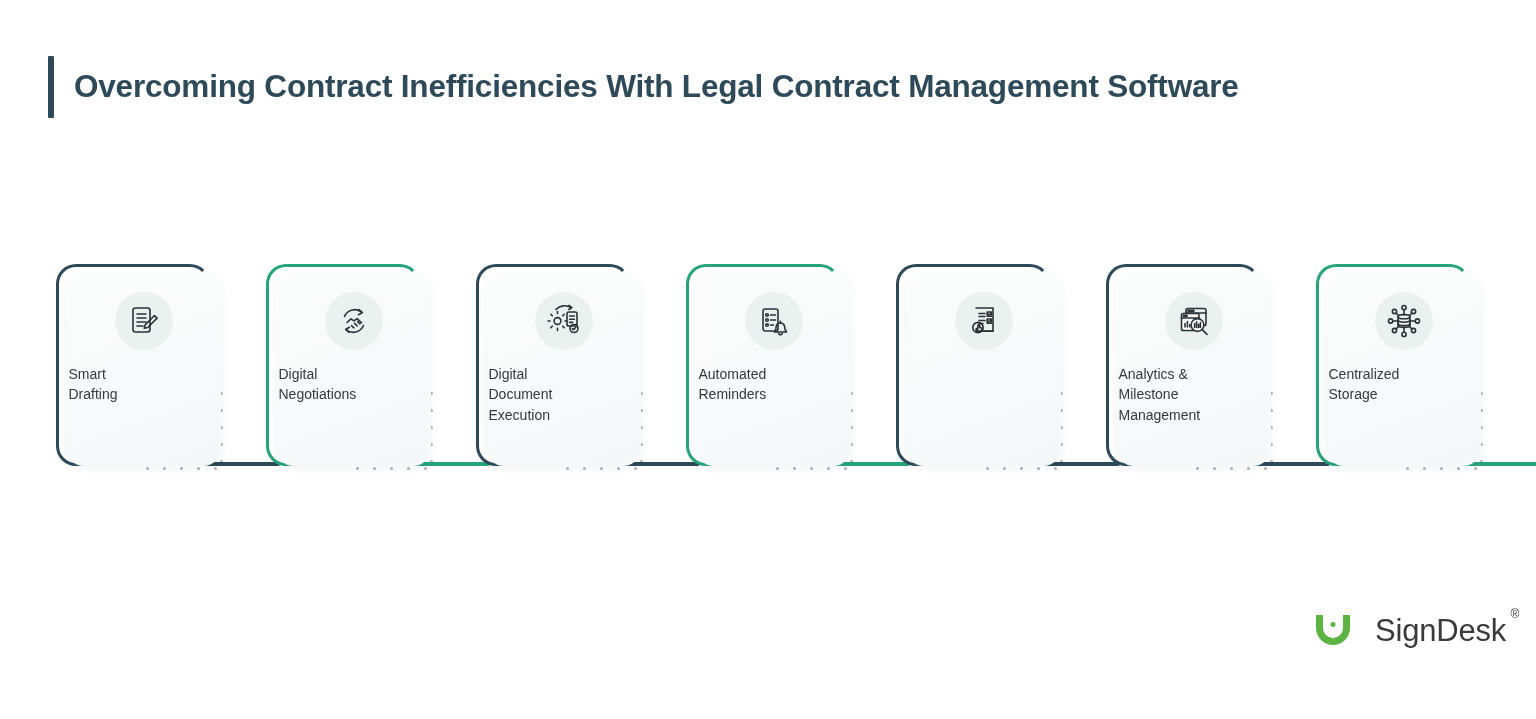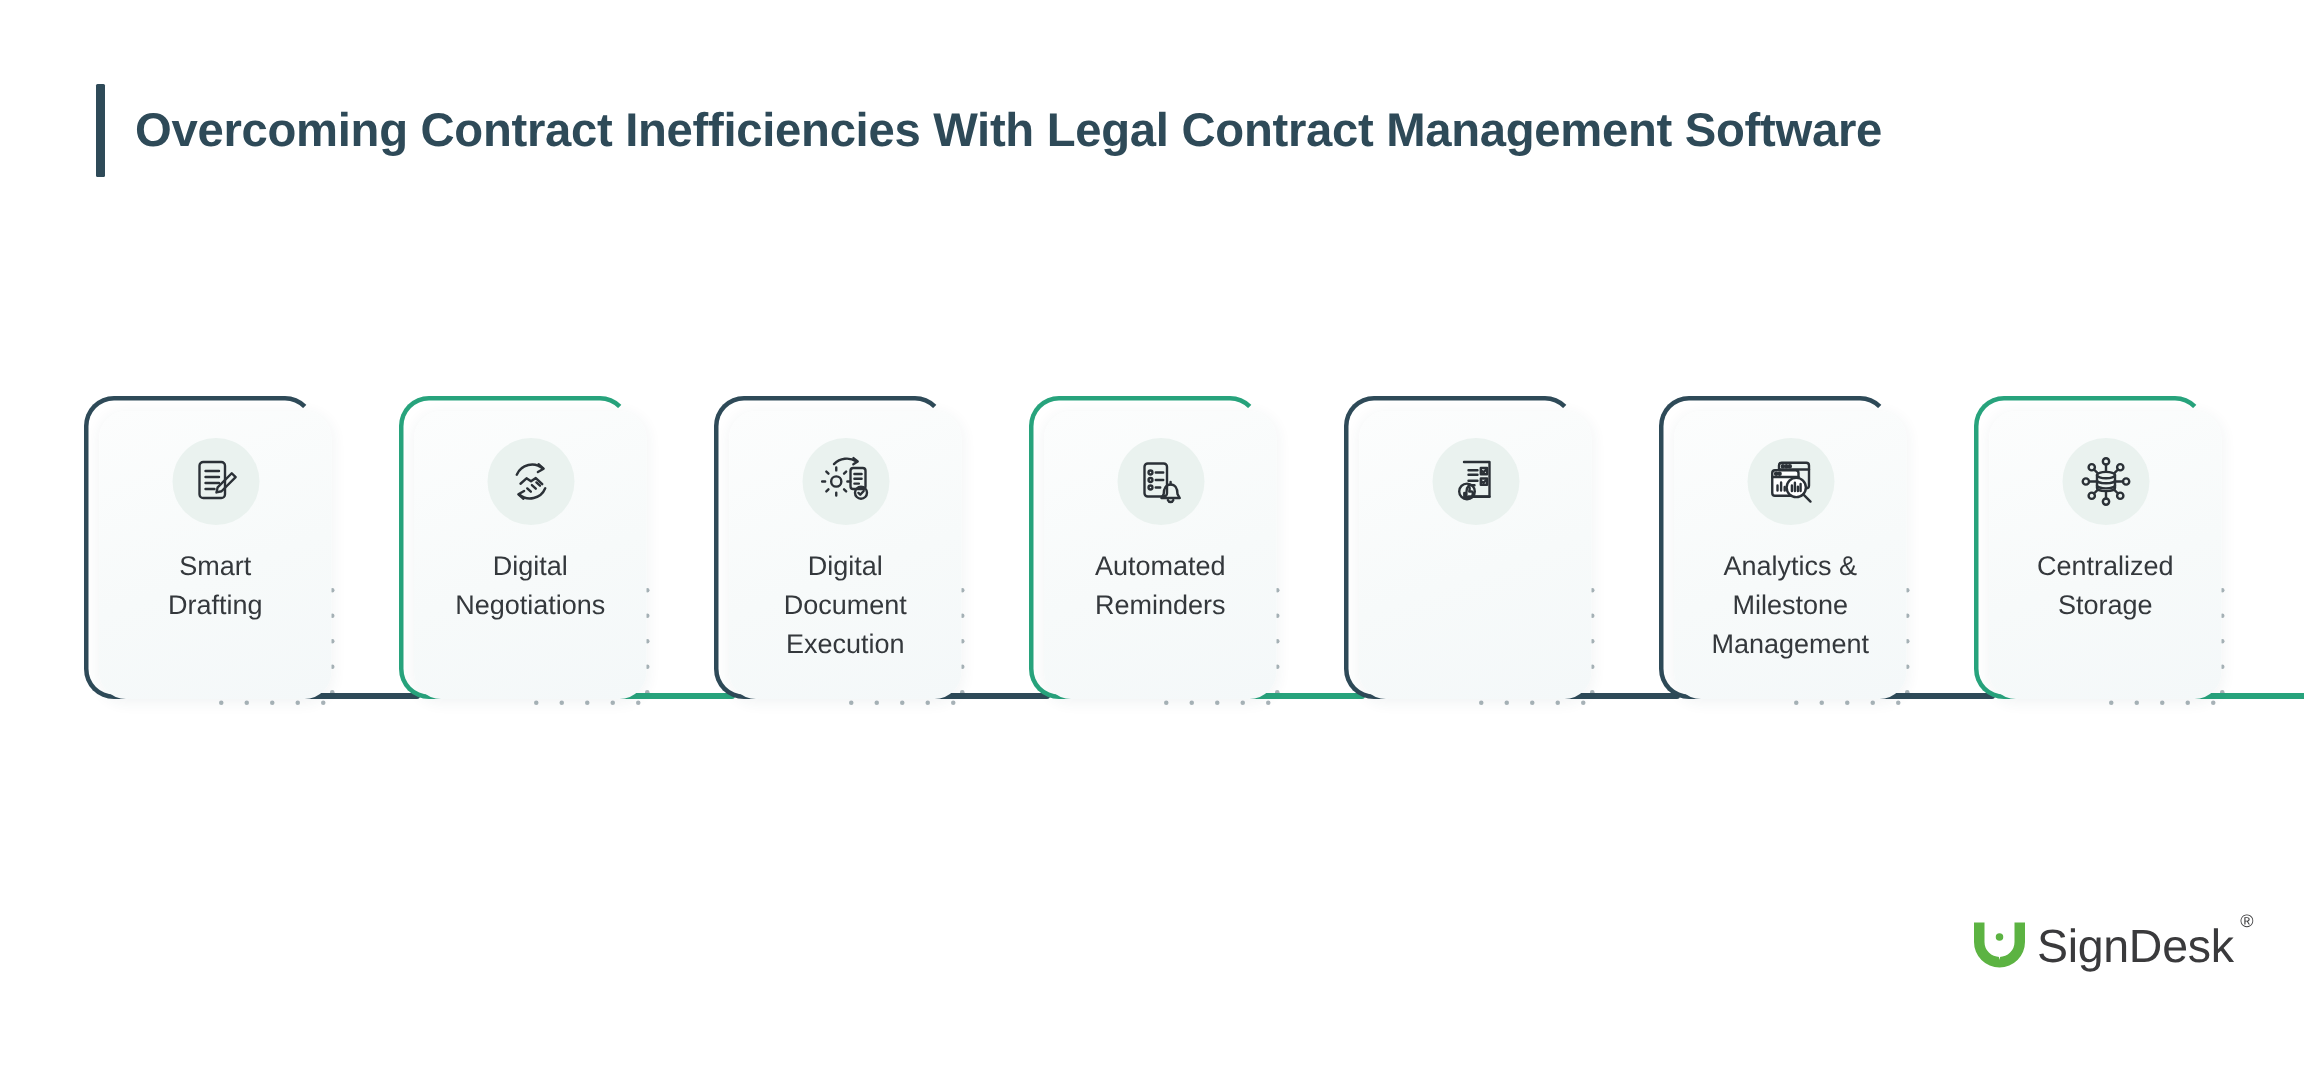--- a/index.html
+++ b/index.html
@@ -15,21 +15,21 @@
   .page {
     position: relative;
     width: 1536px;
     height: 719px;
     background: #ffffff;
   }
 
   
   .heading-wrap {
     position: absolute;
-    left: 64px;
+    left: 48px;
     top: 55px;
     display: flex;
     align-items: center;
     height: 64px;
     text-align: center;
   }
   .heading-bar {
     width: 6px;
     height: 62px;
     background: #2e4a58;
@@ -145,39 +145,39 @@
     display: flex;
     align-items: center;
     justify-content: center;
     flex: 0 0 auto;
   }
   .icon-circle svg { display: block; }
 
   .card-label {
     margin-top: 14px;
     width: 150px;
-    text-align: center;
-    font-size: 18px;
+    text-align: left;
+    font-size: 14px;
     line-height: 1.45;
     color: #34383c;
     font-weight: 400;
   }
 
   
   .logo {
     position: absolute;
     left: 1312px;
     top: 607px;
     display: flex;
     align-items: center;
     height: 46px;
   }
   .logo-mark { flex: 0 0 auto; display: block; }
   .logo-word {
-    margin-left: 4px;
+    margin-left: 21px;
     font-size: 31px;
     font-weight: 400;
     color: #3a3a3c;
     letter-spacing: -0.2px;
     line-height: 1;
     position: relative;
   }
   .logo-reg {
     position: absolute;
     top: -7px;

